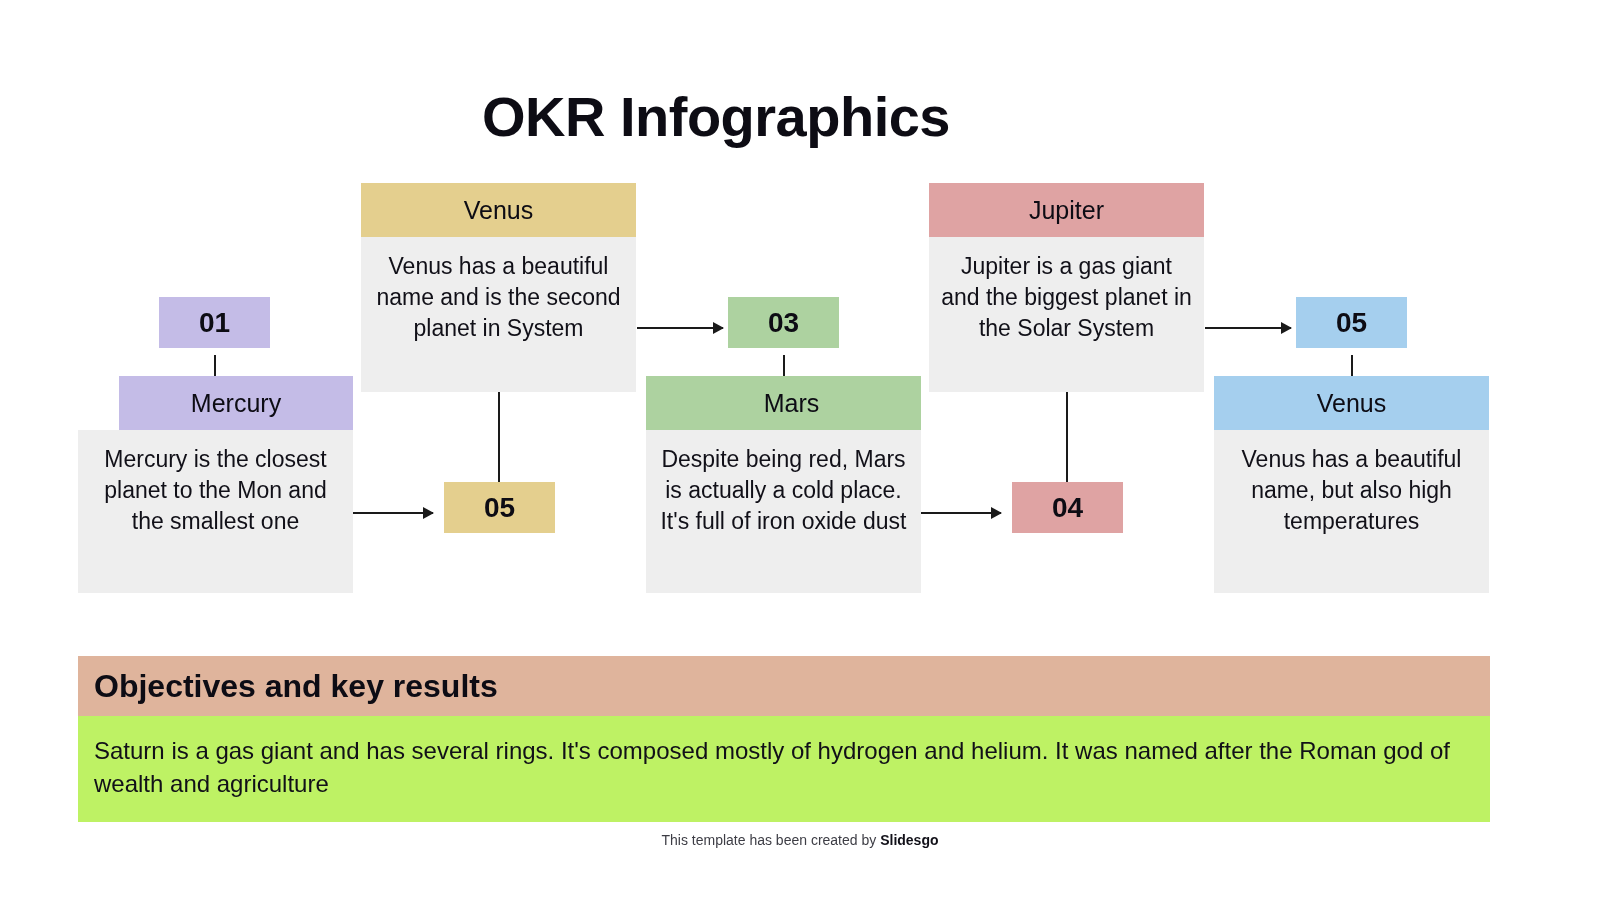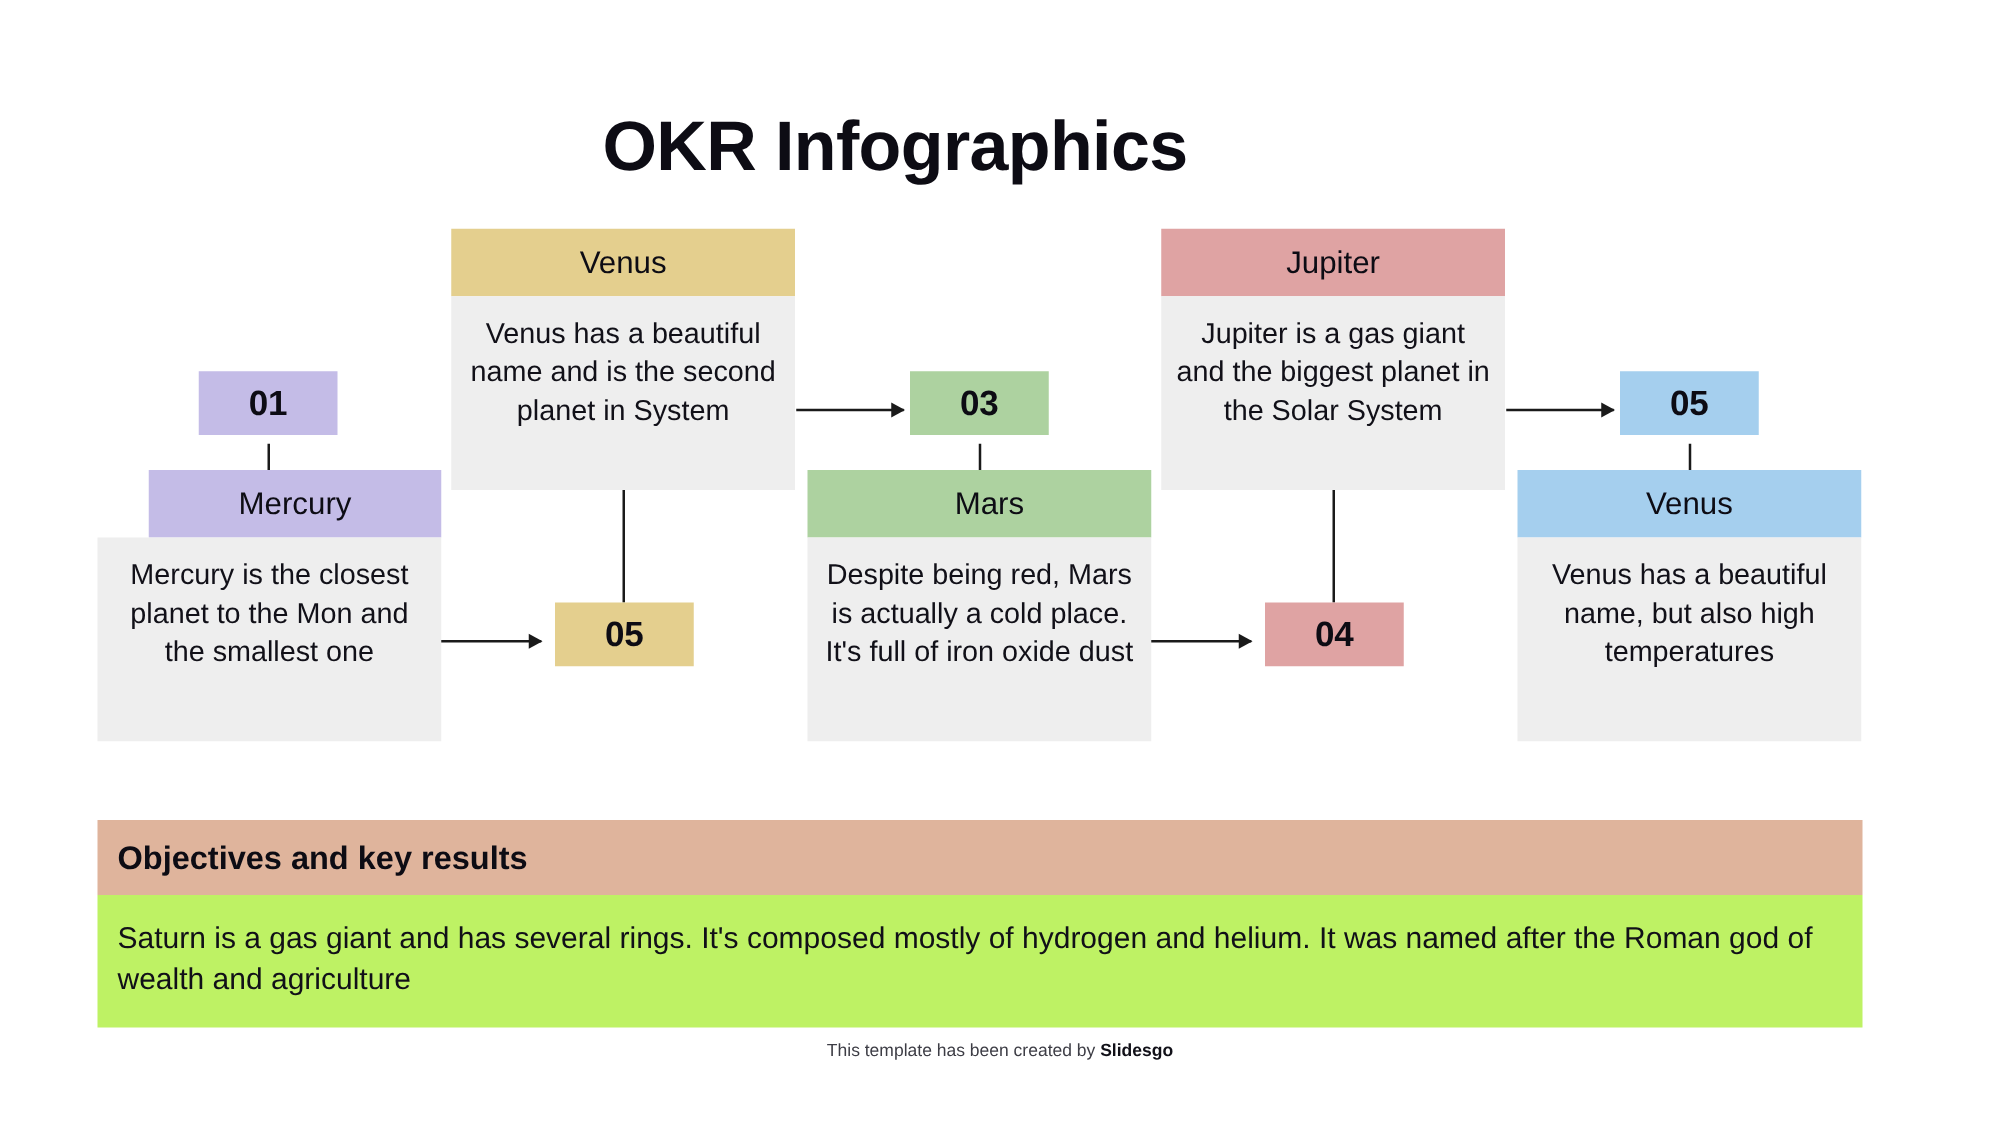--- a/index.html
+++ b/index.html
@@ -69,21 +69,21 @@
     border-bottom: 6px solid transparent;
     border-left: 11px solid #1a1a1a;
   }
 
   
   .okr { position: absolute; left: 78px; top: 656px; width: 1412px; }
   .okr-head {
     height: 60px;
     display: flex; align-items: center;
     padding-left: 16px;
-    font-size: 26px; font-weight: 700; color: #0d0c14;
+    font-size: 32px; font-weight: 700; color: #0d0c14;
   }
   .okr-body {
     background: #bef264;
     padding: 18px 18px 22px 16px;
     font-size: 24px;
     line-height: 33px;
     color: #111018;
   }
 
   

